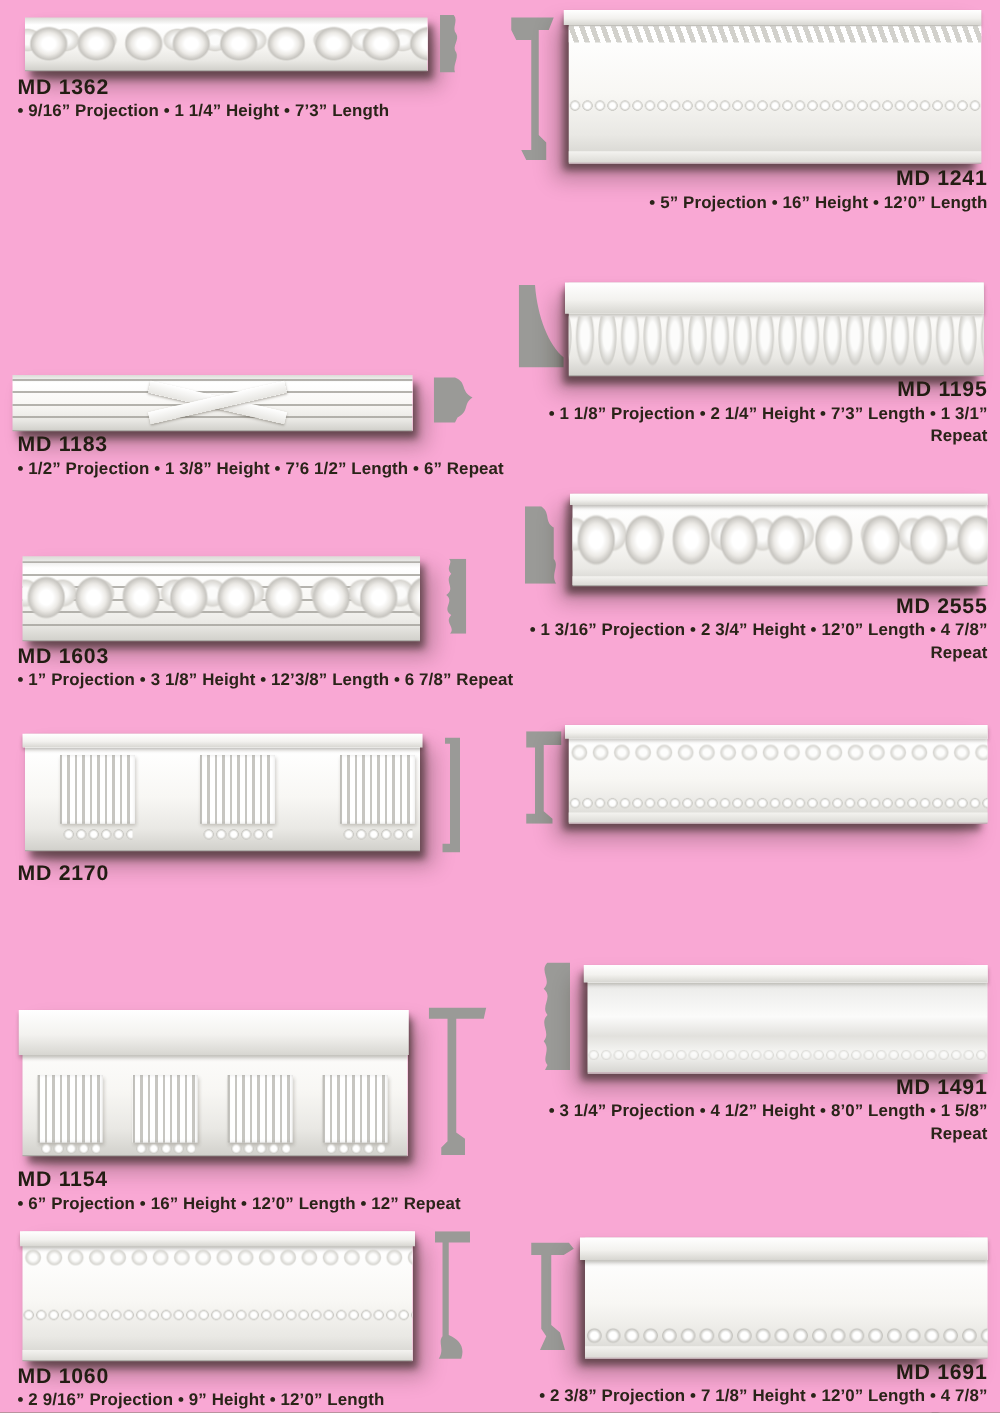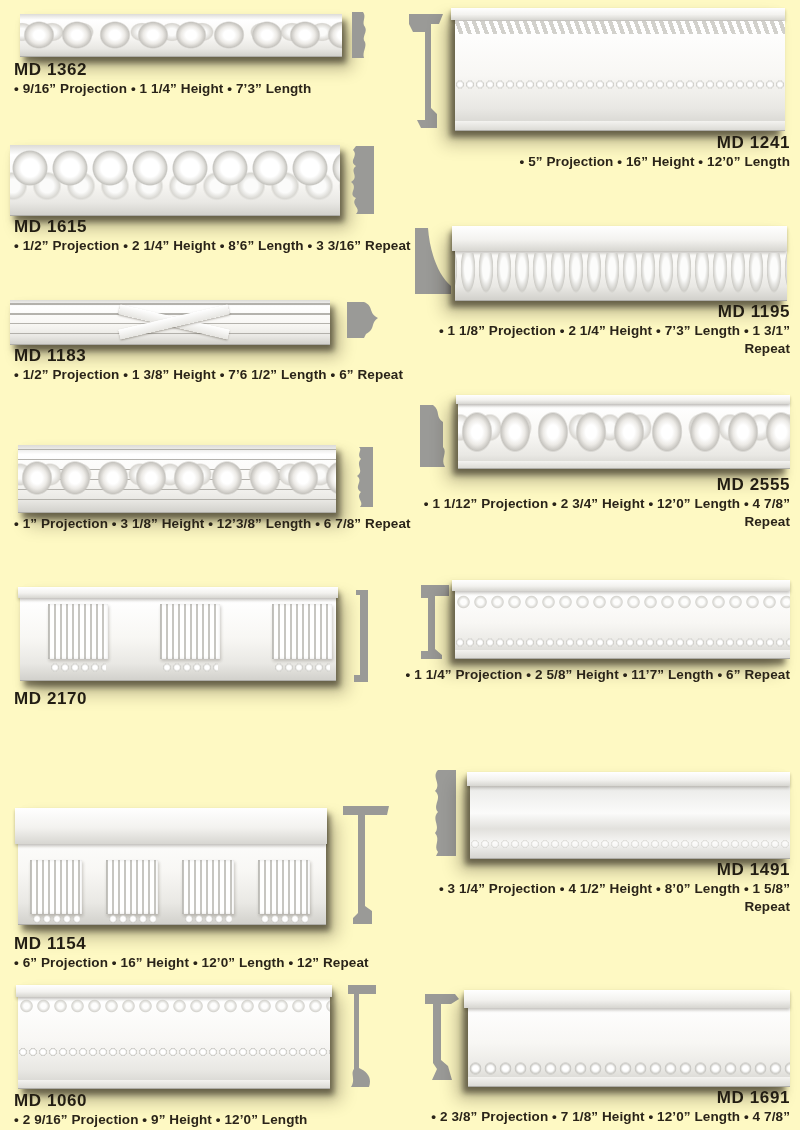--- a/index.html
+++ b/index.html
@@ -1,18 +1,18 @@
 <!DOCTYPE html>
 <html><head>
 <meta charset="utf-8">
 <style>
   html,body{margin:0;padding:0;background:#8a8276;}
   .page{
     position:relative;width:800px;height:1130px;margin:0 auto;
-    background:#fef9c3;overflow:hidden;
+    background:#f9a8d4;overflow:hidden;
     font-family:"Liberation Sans", sans-serif;color:#26211a;
   }
   .item{position:absolute;left:0;width:800px;}
   
   .molding{
     position:absolute;
     background:linear-gradient(180deg,#dcdbd7 0,#ffffff 14%,#f8f7f4 55%,#e9e8e4 82%,#d2d1cc 100%);
     border-bottom:1px solid #aeada8;
   }
   .shadow-r{box-shadow:4px 6px 6px rgba(28,22,12,.55), 10px 12px 16px rgba(28,22,12,.28);}
@@ -65,32 +65,20 @@
     </div>
     <svg class="profile" style="left:352px;top:4px" width="16" height="46" viewBox="0 0 16 46">
         <path d="M0 0 H11 C15 5 9 10 13 15 C16 20 9 25 13 30 C15 35 10 40 12 46 H0 Z"></path>
       </svg>
     <div class="text" style="top:52px">
       <div class="code">MD 1362</div>
       <div class="specs">• 9/16” Projection • 1 1/4” Height • 7’3” Length</div>
     </div>
   </div>
 
-  <div class="item left" style="top:143px;height:150px">
-    <div class="molding shadow-r" style="left:10px;top:2px;width:330px;height:70px">
-      <div class="band tex-garland" style="top:2px;bottom:2px"></div>
-    </div>
-    <svg class="profile" style="left:344px;top:3px" width="30" height="68" viewBox="0 0 30 68">
-        <path d="M30 0 V68 H12 C18 62 6 59 12 52 C3 48 15 42 7 36 C16 31 5 25 12 20 C4 15 15 10 9 4 L12 0 Z"></path>
-      </svg>
-    <div class="text" style="top:74px">
-      <div class="code">MD 1615</div>
-      <div class="specs">• 1/2” Projection • 2 1/4” Height • 8’6” Length • 3 3/16” Repeat</div>
-    </div>
-  </div>
 
   <div class="item left" style="top:296px;height:120px">
     <div class="molding shadow-r" style="left:10px;top:4px;width:320px;height:44px">
       <div class="band tex-ribs" style="top:3px;bottom:3px"></div>
       <div class="xbar" style="left:108px;top:17px;width:112px;height:10px;transform:rotate(13deg)"></div>
       <div class="xbar" style="left:108px;top:17px;width:112px;height:10px;transform:rotate(-13deg)"></div>
     </div>
     <svg class="profile" style="left:347px;top:5px" width="32" height="38" viewBox="0 0 32 38">
         <path d="M0 1 H17 C27 5 21 12 31 17 C23 22 29 28 19 33 L17 37 H0 Z"></path>
       </svg>
@@ -102,20 +90,21 @@
 
   <div class="item left" style="top:441px;height:142px">
     <div class="molding shadow-r" style="left:18px;top:4px;width:318px;height:67px">
       <div class="band tex-ribs" style="top:4px;bottom:4px"></div>
       <div class="band tex-scroll" style="top:12px;height:42px"></div>
     </div>
     <svg class="profile" style="left:351px;top:6px" width="22" height="60" viewBox="0 0 22 60">
         <path d="M22 0 V60 H9 C14 55 4 51 10 45 C2 40 13 34 6 29 C14 24 4 18 10 12 C5 7 12 3 8 0 Z"></path>
       </svg>
     <div class="text" style="top:74px">
+      <div class="code">MD 1603</div>
       <div class="specs">• 1” Projection • 3 1/8” Height • 12’3/8” Length • 6 7/8” Repeat</div>
     </div>
   </div>
 
   <div class="item left" style="top:583px;height:144px">
     <div class="molding shadow-r" style="left:20px;top:4px;width:316px;height:93px">
       <div class="band cap" style="top:0;height:11px;left:-2px;right:-2px"></div>
       <div class="flute" style="left:28px;top:17px;width:60px;height:55px"></div>
       <div class="flute" style="left:140px;top:17px;width:60px;height:55px"></div>
       <div class="flute" style="left:252px;top:17px;width:60px;height:55px"></div>
@@ -202,36 +191,35 @@
     <svg class="profile" style="left:420px;top:14px" width="28" height="62" viewBox="0 0 28 62">
         <path d="M0 0 H13 C21 6 15 12 23 17 V42 C28 48 20 54 25 62 H0 Z"></path>
       </svg>
     <div class="molding shadow-l" style="left:458px;top:4px;width:332px;height:73px">
       <div class="band cap" style="top:0;height:9px;left:-2px;right:0"></div>
       <div class="band tex-scroll" style="top:12px;height:50px"></div>
       <div class="band base" style="bottom:0;height:7px"></div>
     </div>
     <div class="text" style="top:84px">
       <div class="code">MD 2555</div>
-      <div class="specs">• 1 1/12” Projection •  2 3/4” Height • 12’0” Length • 4 7/8” Repeat</div>
+      <div class="specs">• 1 3/16” Projection •  2 3/4” Height • 12’0” Length • 4 7/8” Repeat</div>
     </div>
   </div>
 
   <div class="item right" style="top:576px;height:126px">
     <svg class="profile" style="left:414px;top:9px" width="36" height="74" viewBox="0 0 36 74">
         <path d="M7 0 H35 V11 H21 V64 L28 70 V74 H7 V66 H14 V13 H7 Z"></path>
       </svg>
     <div class="molding shadow-l" style="left:455px;top:4px;width:335px;height:78px">
       <div class="band cap" style="top:0;height:11px;left:-3px;right:0"></div>
       <div class="band tex-egg" style="top:13px;height:18px"></div>
       <div class="band tex-beads" style="top:58px;height:9px"></div>
       <div class="band base" style="bottom:0;height:8px"></div>
     </div>
     <div class="text" style="top:90px">
-      <div class="specs">• 1 1/4” Projection • 2 5/8” Height • 11’7” Length • 6” Repeat</div>
     </div>
   </div>
 
   <div class="item right" style="top:768px;height:128px">
     <svg class="profile" style="left:428px;top:2px" width="28" height="86" viewBox="0 0 28 86">
         <path d="M28 0 H10 C3 7 14 14 7 21 C15 28 4 35 10 42 C3 49 13 56 7 63 C13 70 5 76 10 82 L8 86 H28 Z"></path>
       </svg>
     <div class="molding shadow-l" style="left:470px;top:4px;width:320px;height:86px;background:linear-gradient(180deg,#ffffff 0,#ededeb 22%,#fbfbfa 48%,#e2e1dd 66%,#f6f6f4 82%,#d6d5d1 100%)">
       <div class="band cap" style="top:0;height:14px;left:-3px;right:0"></div>
       <div class="band tex-beads" style="top:68px;height:8px;opacity:.55"></div>

